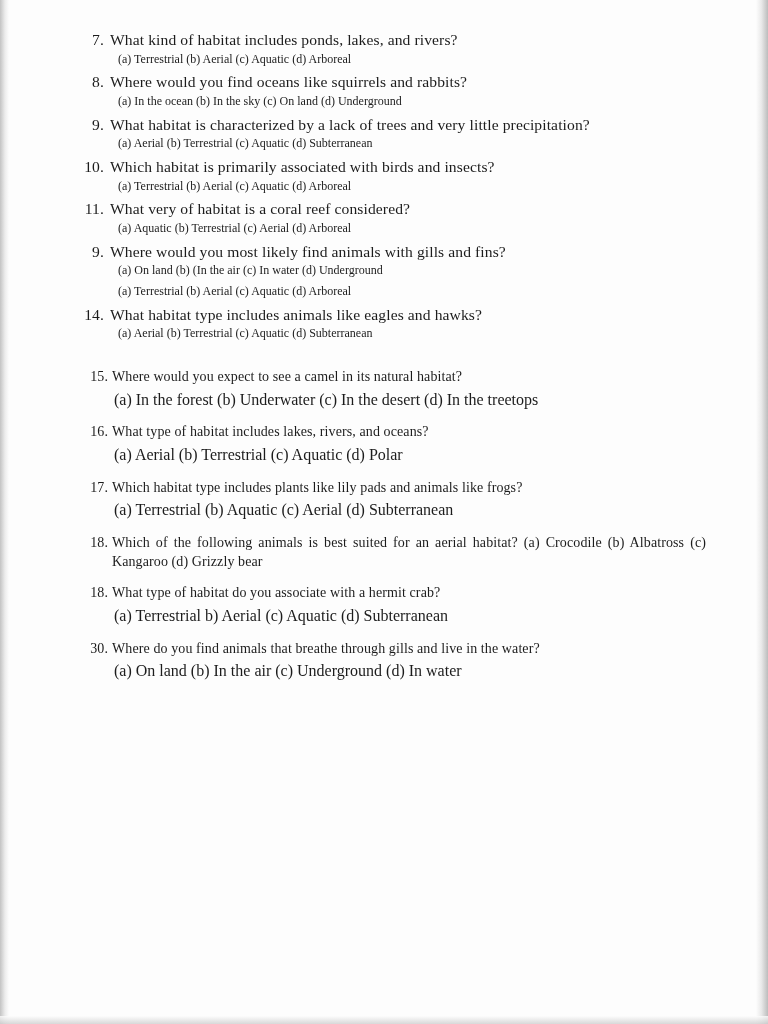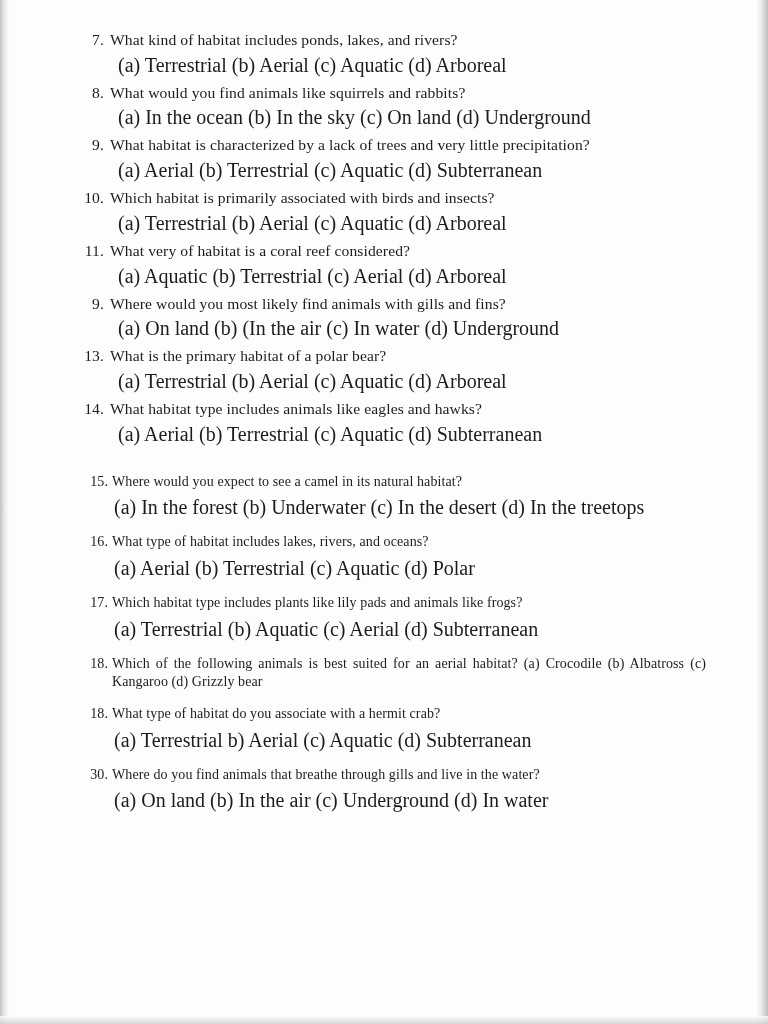--- a/index.html
+++ b/index.html
@@ -63,35 +63,35 @@
   }
   .q .num {
     flex: 0 0 auto;
     text-align: right;
     white-space: pre;
   }
   .q .stem {
     flex: 1 1 auto;
   }
   .opts {
-    font-size: 20px;
+    font-size: 12px;
     line-height: 1.3;
     margin-bottom: 4px;
   }
 
   
   .block-top .q .num { width: 26px; margin-right: 6px; }
   .block-top .q { margin-bottom: 1px; }
   .block-top .opts { padding-left: 40px; margin-bottom: 5px; }
 
   
   .block-bottom .q { font-size: 14px; margin-bottom: 3px; }
   .block-bottom .q .num { width: 30px; margin-right: 4px; }
   .block-bottom .opts {
-    font-size: 20px;
+    font-size: 16px;
     padding-left: 36px;
     margin-bottom: 13px;
   }
   .justified .stem {
     text-align: justify;
     text-align-last: left;
   }
 </style>
 </head>
 <body>
@@ -106,21 +106,21 @@
     <div class="block-top">
 
       <div class="q">
         <span class="num">7.</span>
         <span class="stem">What kind of habitat includes ponds, lakes, and rivers?</span>
       </div>
       <div class="opts">(a) Terrestrial (b) Aerial (c) Aquatic (d) Arboreal</div>
 
       <div class="q">
         <span class="num">8.</span>
-        <span class="stem">What would you find animals like squirrels and rabbits?</span>
+        <span class="stem">Where would you find oceans like squirrels and rabbits?</span>
       </div>
       <div class="opts">(a) In the ocean (b) In the sky (c) On land (d) Underground</div>
 
       <div class="q">
         <span class="num">9.</span>
         <span class="stem">What habitat is characterized by a lack of trees and very little precipitation?</span>
       </div>
       <div class="opts">(a) Aerial (b) Terrestrial (c) Aquatic (d) Subterranean</div>
 
       <div class="q">
@@ -134,24 +134,20 @@
         <span class="stem">What very of habitat is a coral reef considered?</span>
       </div>
       <div class="opts">(a) Aquatic (b) Terrestrial (c) Aerial (d) Arboreal</div>
 
       <div class="q">
         <span class="num">9.</span>
         <span class="stem">Where would you most likely find animals with gills and fins?</span>
       </div>
       <div class="opts">(a) On land (b) (In the air (c) In water (d) Underground</div>
 
-      <div class="q">
-        <span class="num">13.</span>
-        <span class="stem">What is the primary habitat of a polar bear?</span>
-      </div>
       <div class="opts">(a) Terrestrial (b) Aerial (c) Aquatic (d) Arboreal</div>
 
       <div class="q">
         <span class="num">14.</span>
         <span class="stem">What habitat type includes animals like eagles and hawks?</span>
       </div>
       <div class="opts">(a) Aerial (b) Terrestrial (c) Aquatic (d) Subterranean</div>
 
     </div>
 

